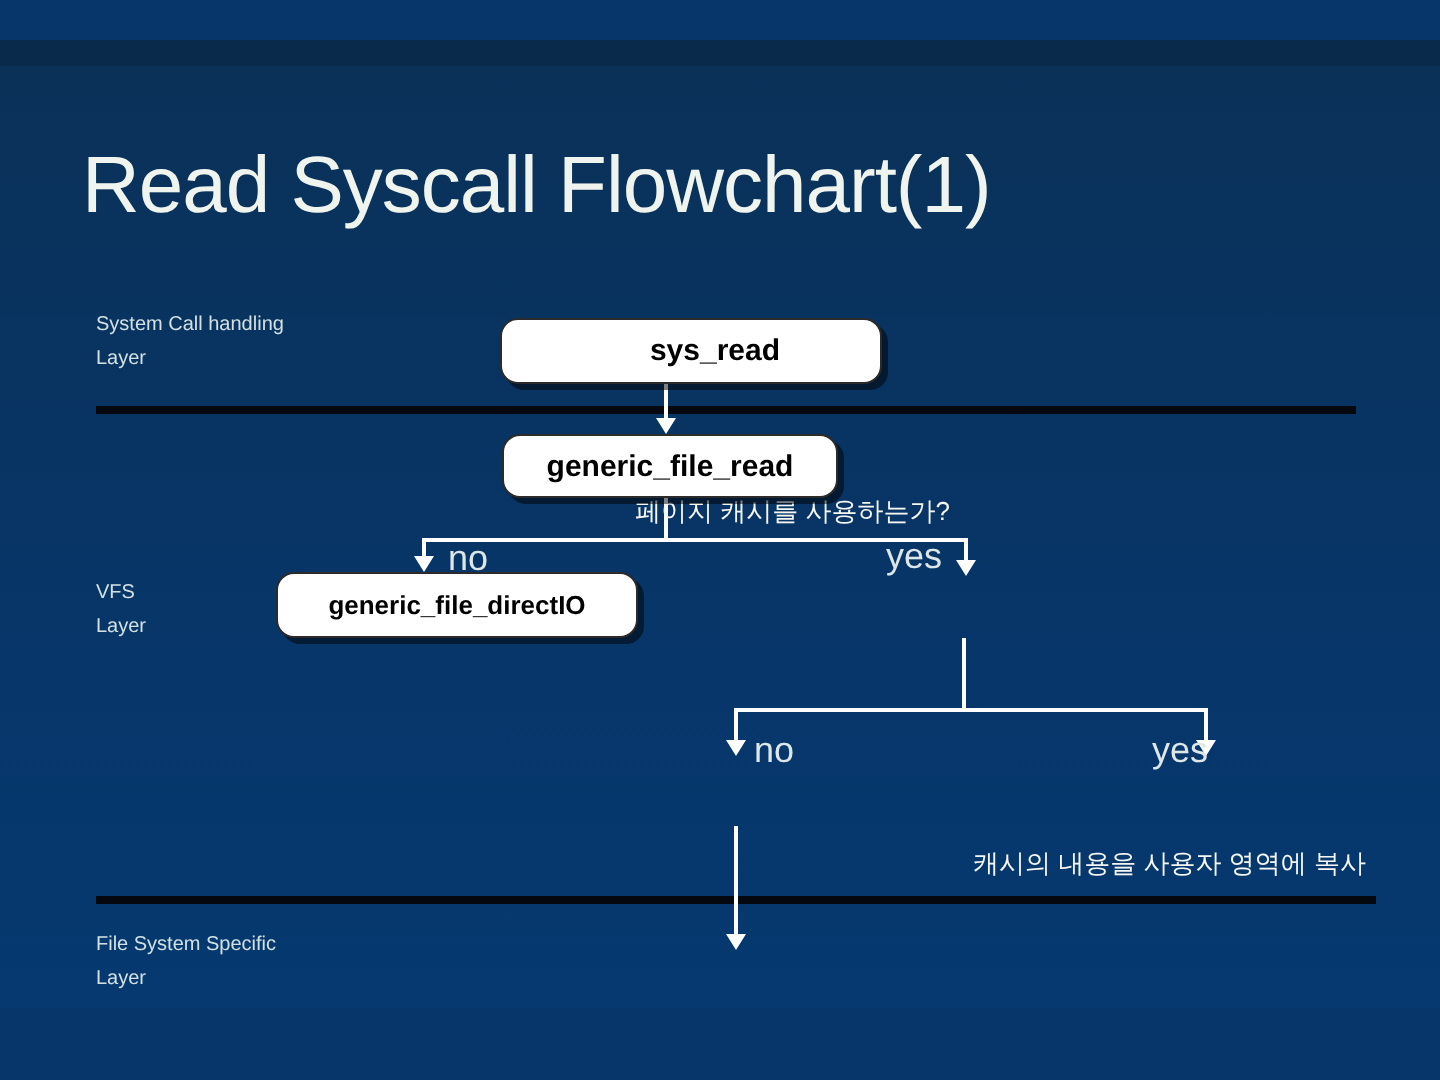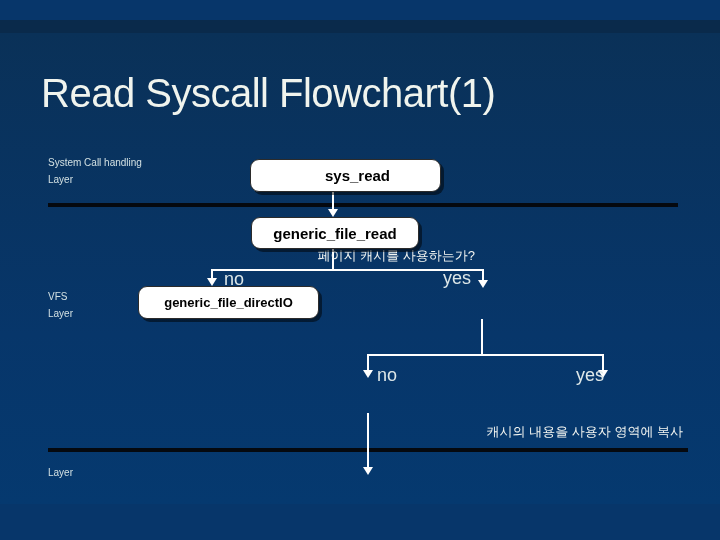--- a/index.html
+++ b/index.html
@@ -59,20 +59,21 @@
 
   <div class="layer-label" style="top:134px;">
     <div>System Call handling</div>
     <div>Layer</div>
   </div>
   <div class="layer-label" style="top:268px;">
     <div>VFS</div>
     <div>Layer</div>
   </div>
   <div class="layer-label" style="top:444px;">
+    <div>File System Specific</div>
     <div>Layer</div>
   </div>
 
   <div class="vline" style="left:332px;top:170px;height:20px;"></div>
   <div class="arrowhead" style="left:327.5px;top:189px;"></div>
 
   <div class="vline" style="left:332px;top:227px;height:24px;"></div>
   <div class="hline" style="left:211px;top:249px;width:273px;"></div>
   <div class="vline" style="left:211px;top:251px;height:7px;"></div>
   <div class="arrowhead" style="left:206.5px;top:258px;"></div>

